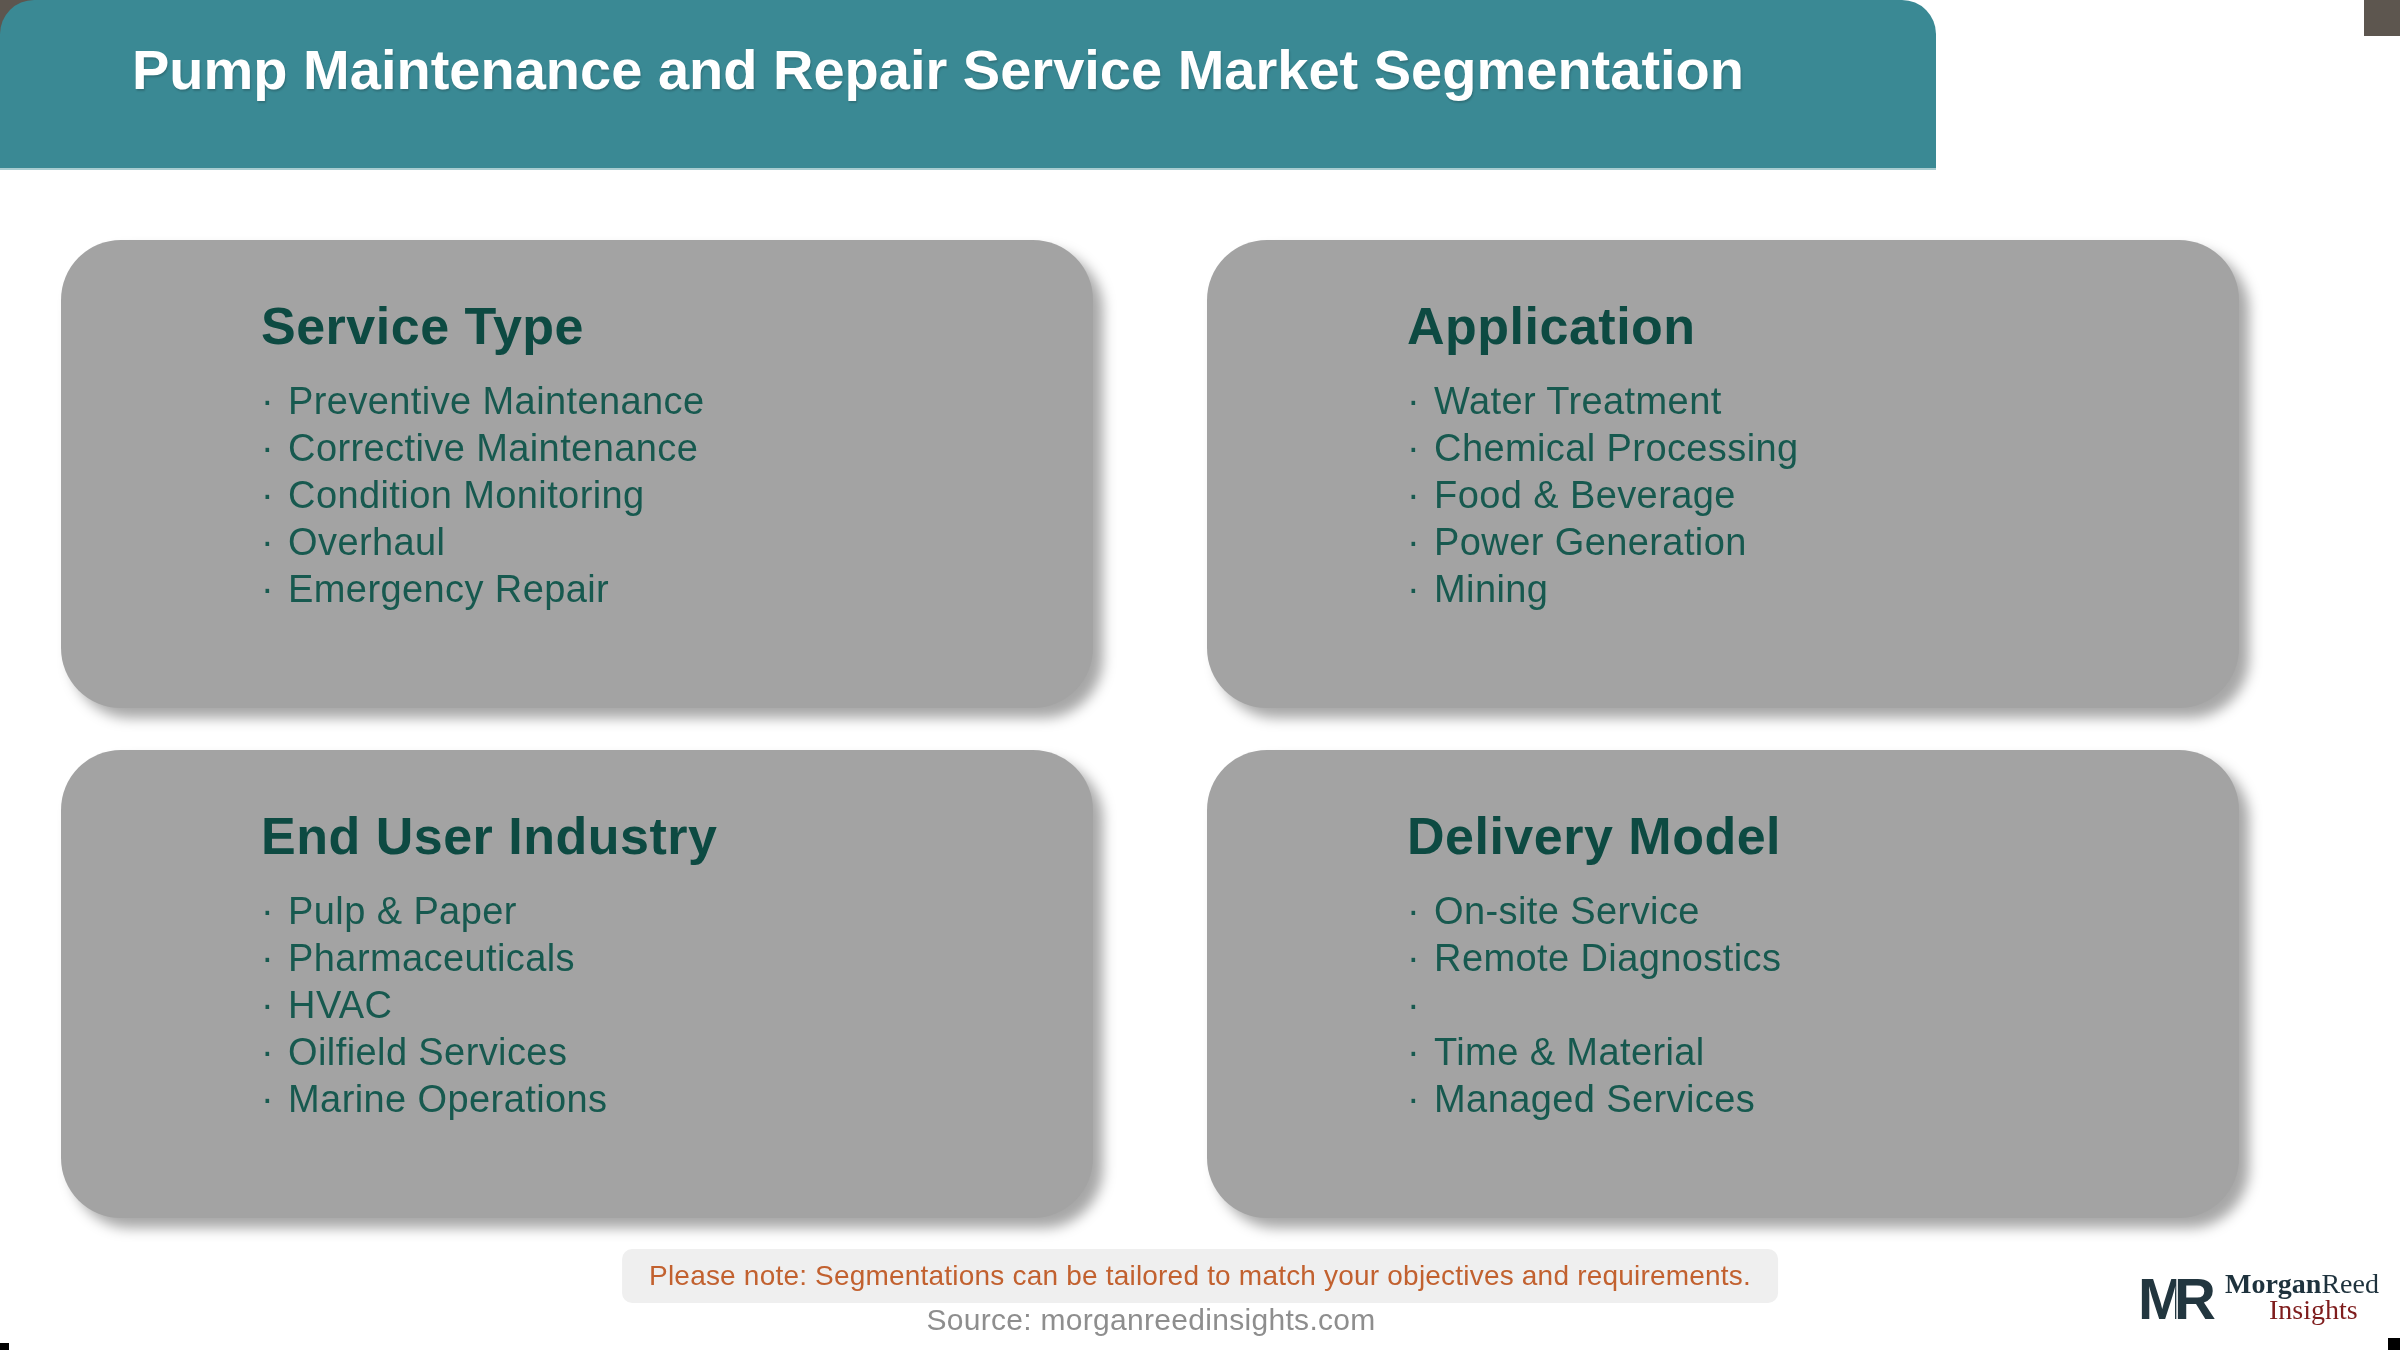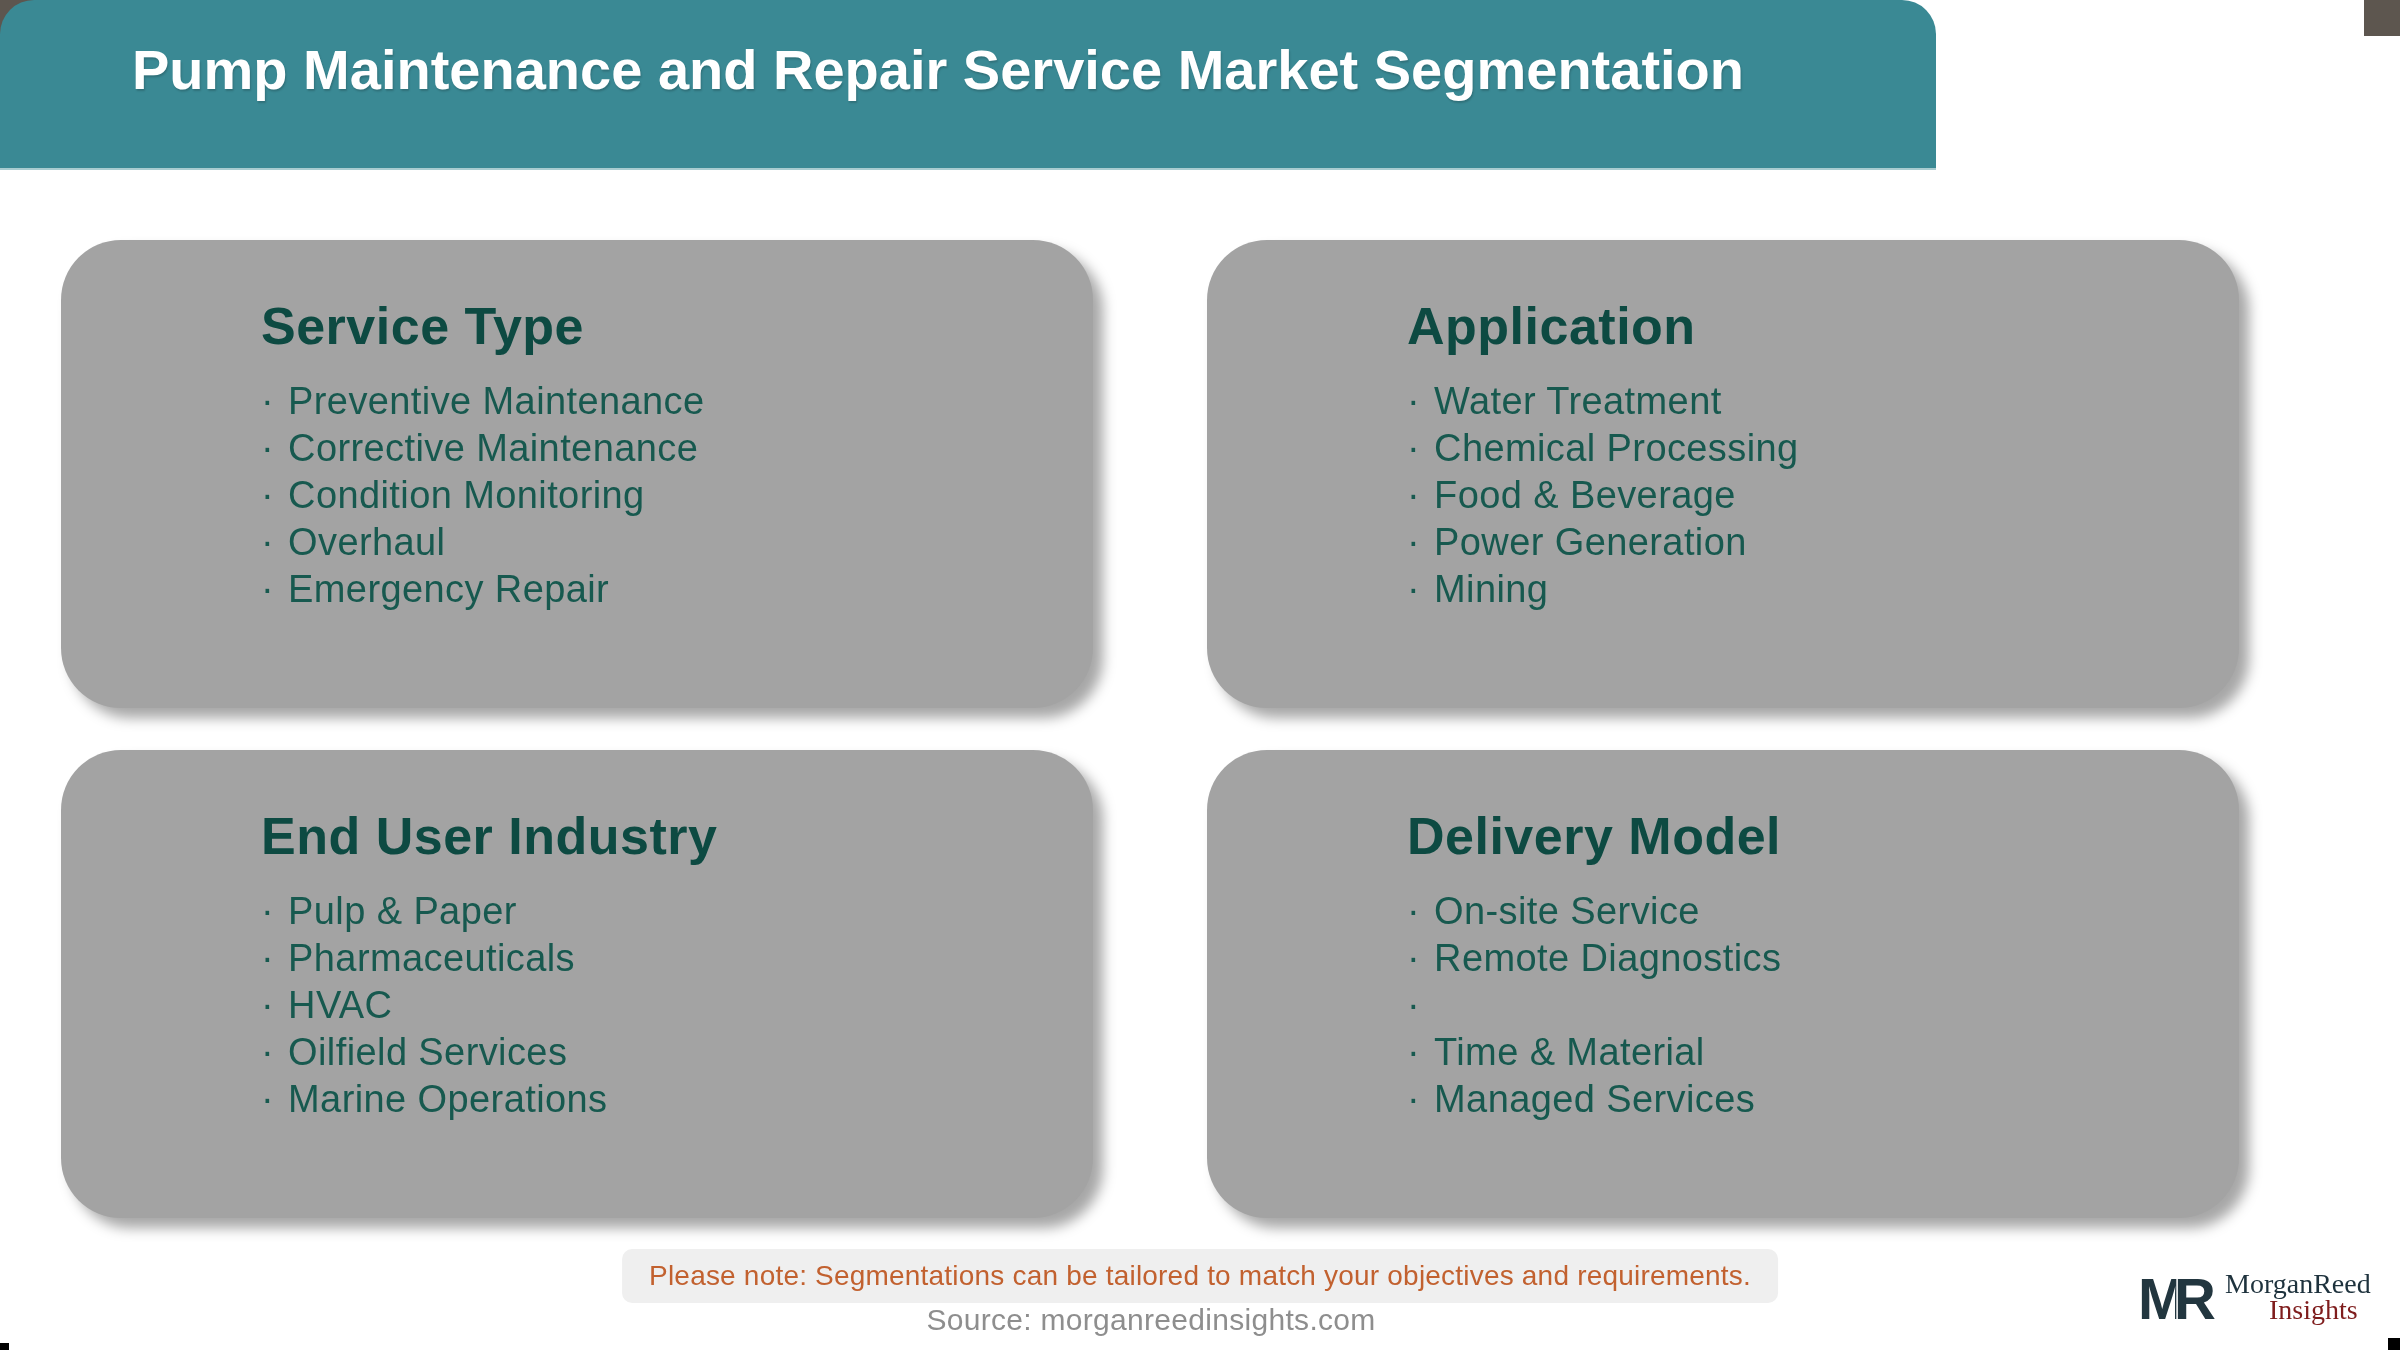--- a/index.html
+++ b/index.html
@@ -87,21 +87,21 @@
   }
 
   
   .logo {
     position: absolute; left: 2141px; top: 1270px;
     display: flex; align-items: center; z-index: 2;
   }
   .logo svg { display: block; }
   .logo-text { margin-left: 8px; font-family: "Liberation Serif", serif; }
   .logo-line1 { font-size: 28px; line-height: 26px; color: #1e323d; white-space: nowrap; }
-  .logo-line1 .b { font-weight: normal; text-align: right; }
+  .logo-line1 .b { font-weight: bold; text-align: right; }
   .logo-line2 { font-size: 28px; line-height: 26px; color: #7f1d1d; white-space: nowrap; margin-left: 44px; }
 </style>
 </head>
 <body>
 
 <div class="corner-dark left"></div>
 <div class="corner-dark right"></div>
 
 <div class="header">
   <h1>Pump Maintenance and Repair Service Market Segmentation</h1>

